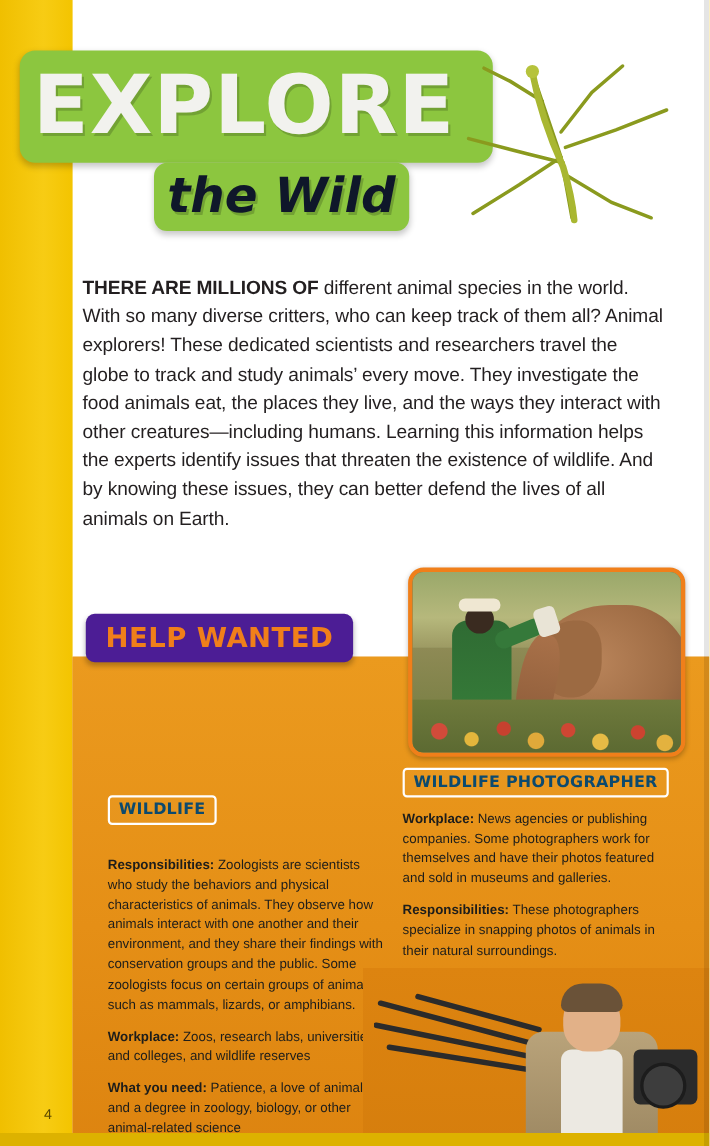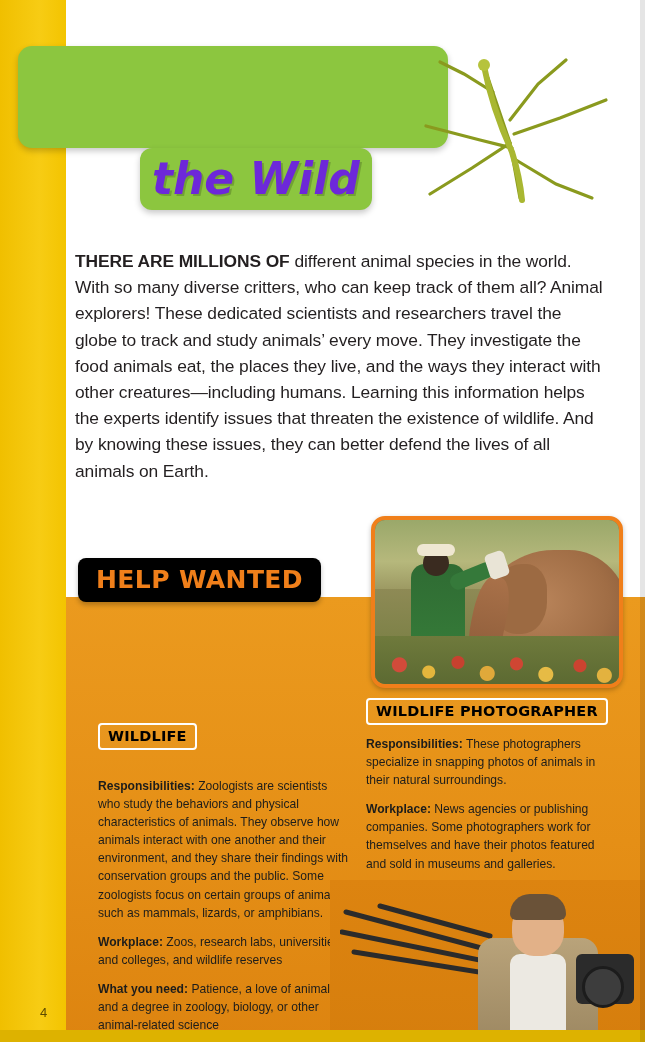--- a/index.html
+++ b/index.html
@@ -83,21 +83,21 @@
     border-radius: 12px;
     box-shadow: 0 3px 6px rgba(0,0,0,0.22);
   }
   .subbanner-title {
     position: absolute;
     left: 152px; top: 152px;
     font-family: "DejaVu Sans", sans-serif;
     font-weight: bold;
     font-style: italic;
     font-size: 44px;
-    color: #6d28d9;
+    color: #0f172a;
     text-shadow: 2px 2px 0 rgba(0,0,0,0.18);
     line-height: 54px;
   }
   
   .insect {
     position: absolute;
     left: 360px; top: 48px;
     width: 270px; height: 180px;
     pointer-events: none;
   }
@@ -116,21 +116,21 @@
   .body-copy .lead {
     font-weight: bold;
     text-align: center;
   }
   .body-copy p { margin: 0 0 18px 0; }
 
   
   .help-wanted {
     position: absolute;
     left: 78px; top: 558px;
-    background: #000000;
+    background: #4c1d95;
     border-radius: 8px;
     padding: 7px 18px 8px 18px;
     box-shadow: 0 3px 5px rgba(0,0,0,0.25);
   }
   .help-wanted span {
     font-family: "DejaVu Sans", sans-serif;
     font-weight: bold;
     font-size: 25px;
     color: #f07f1a;
     letter-spacing: 0.4px;
@@ -153,21 +153,21 @@
     position: absolute;
     border: 2px solid #ffffff;
     border-radius: 4px;
     padding: 2px 8px 3px 8px;
     background: rgba(255,255,255,0.02);
   }
   .job-head span {
     font-family: "DejaVu Sans", sans-serif;
     font-weight: bold;
     font-size: 14.5px;
-    color: #000000;
+    color: #0c4a6e;
     letter-spacing: 0.2px;
   }
   #job-head-zoologist { left: 98px; top: 723px; }
   #job-head-photographer { left: 366px; top: 698px; }
 
   .job-body {
     position: absolute;
     font-family: "Liberation Sans", sans-serif;
     font-size: 12.1px;
     line-height: 18.1px;
@@ -328,20 +328,21 @@
 </head>
 <body>
 
 <div class="page">
 
   <div class="left-yellow"></div>
   <div class="white-body"></div>
   <div class="orange-panel"></div>
 
   <div class="banner"></div>
+  <div class="banner-title">EXPLORE</div>
 
   <div class="subbanner"></div>
   <div class="subbanner-title">the Wild</div>
 
   <svg class="insect" viewBox="0 0 270 180">
     <g stroke="#8a9a1e" stroke-width="3.2" fill="none" stroke-linecap="round">
       <path d="M128 30 L150 95 L160 150"></path>
       <path d="M150 95 L112 120 L70 146"></path>
       <path d="M152 100 L120 92 L66 78"></path>
       <path d="M156 112 L196 136 L232 150"></path>
@@ -382,22 +383,22 @@
   <div class="job-body" id="job-body-zoologist">
     <p><b>Responsibilities:</b><span> Zoologists are scientists who study the behaviors and physical characteristics of animals. They observe how animals interact with one another and their environment, and they share their findings with conservation groups and the public. Some zoologists focus on certain groups of animals such as mammals, lizards, or amphibians.</span></p>
     <p><b>Workplace:</b><span> Zoos, research labs, universities and colleges, and wildlife reserves</span></p>
     <p><b>What you need:</b><span> Patience, a love of animals, and a degree in zoology, biology, or other animal-related science</span></p>
   </div>
 
   <div class="job-head" id="job-head-photographer">
     <span>WILDLIFE PHOTOGRAPHER</span>
   </div>
   <div class="job-body" id="job-body-photographer">
+    <p><b>Workplace:</b><span> News agencies or publishing companies. Some photographers work for themselves and have their photos featured and sold in museums and galleries.</span></p>
     <p><b>Responsibilities:</b><span> These photographers specialize in snapping photos of animals in their natural surroundings.</span></p>
-    <p><b>Workplace:</b><span> News agencies or publishing companies. Some photographers work for themselves and have their photos featured and sold in museums and galleries.</span></p>
     <p><b>What you need:</b><span> Patience, a love of animals and the outdoors, a camera, and photography skills</span></p>
   </div>
 
   <div class="photo-photog">
     <div class="pg-bg"></div>
     <svg class="pg-tripod" viewBox="0 0 250 90">
       <g stroke="#2b2b2b" stroke-width="5" stroke-linecap="round">
         <line x1="6" y1="10" x2="232" y2="70"></line>
         <line x1="2" y1="30" x2="228" y2="76"></line>
         <line x1="14" y1="50" x2="226" y2="84"></line>

